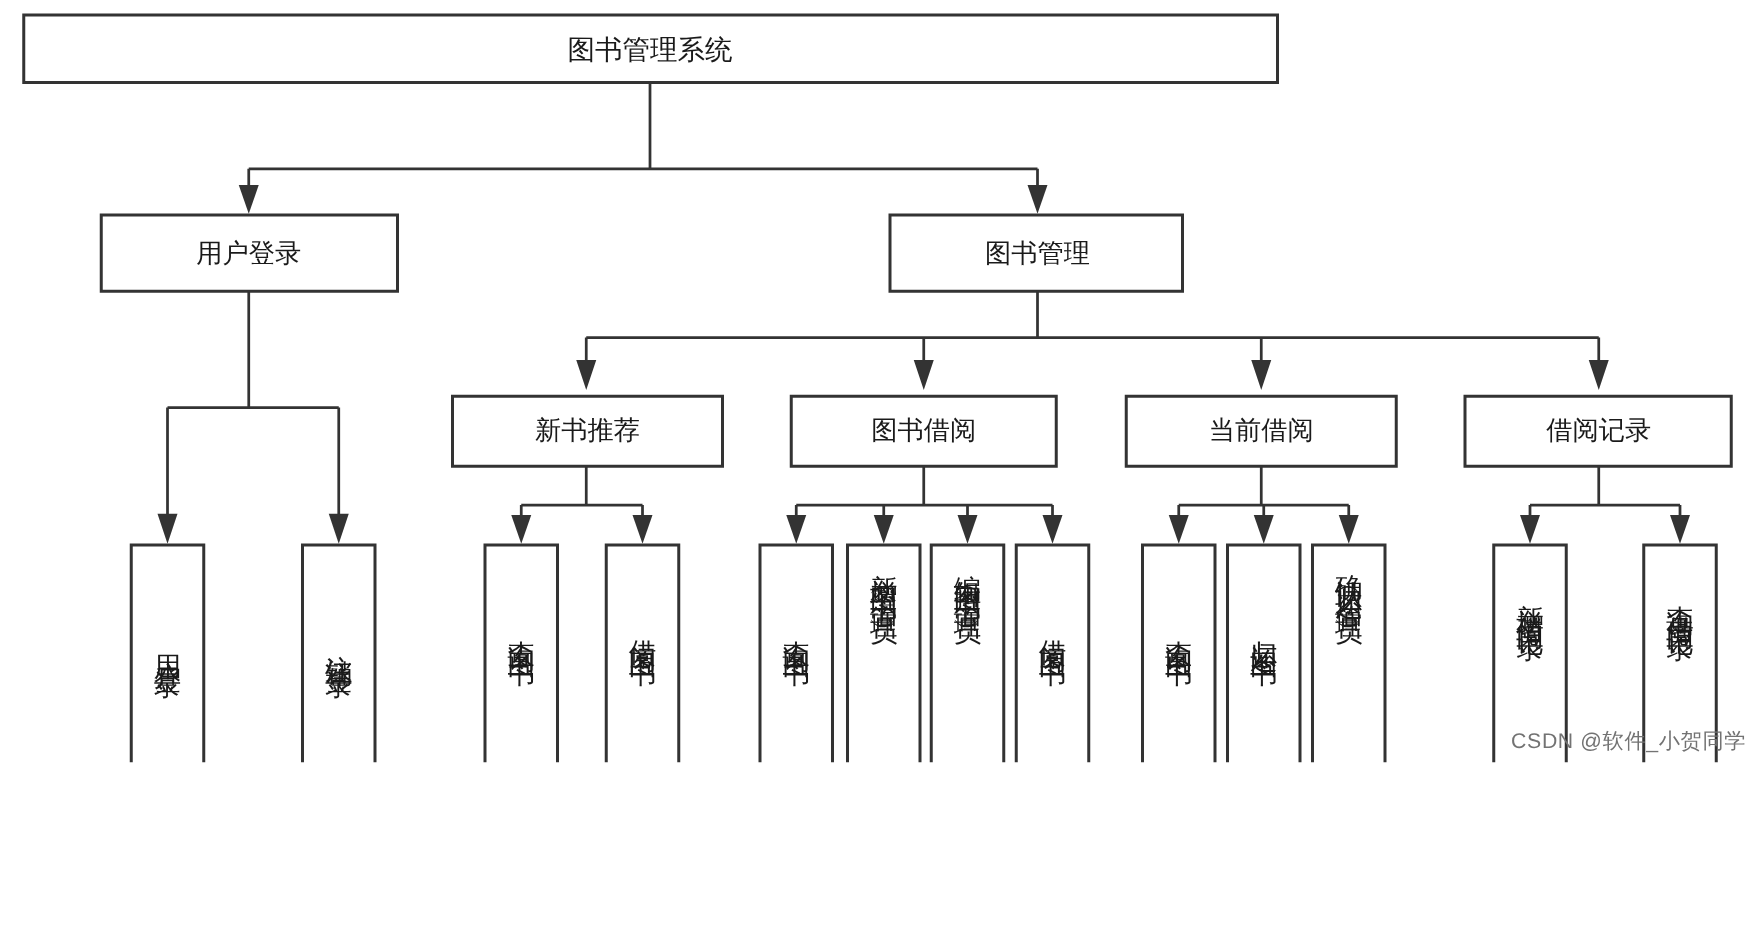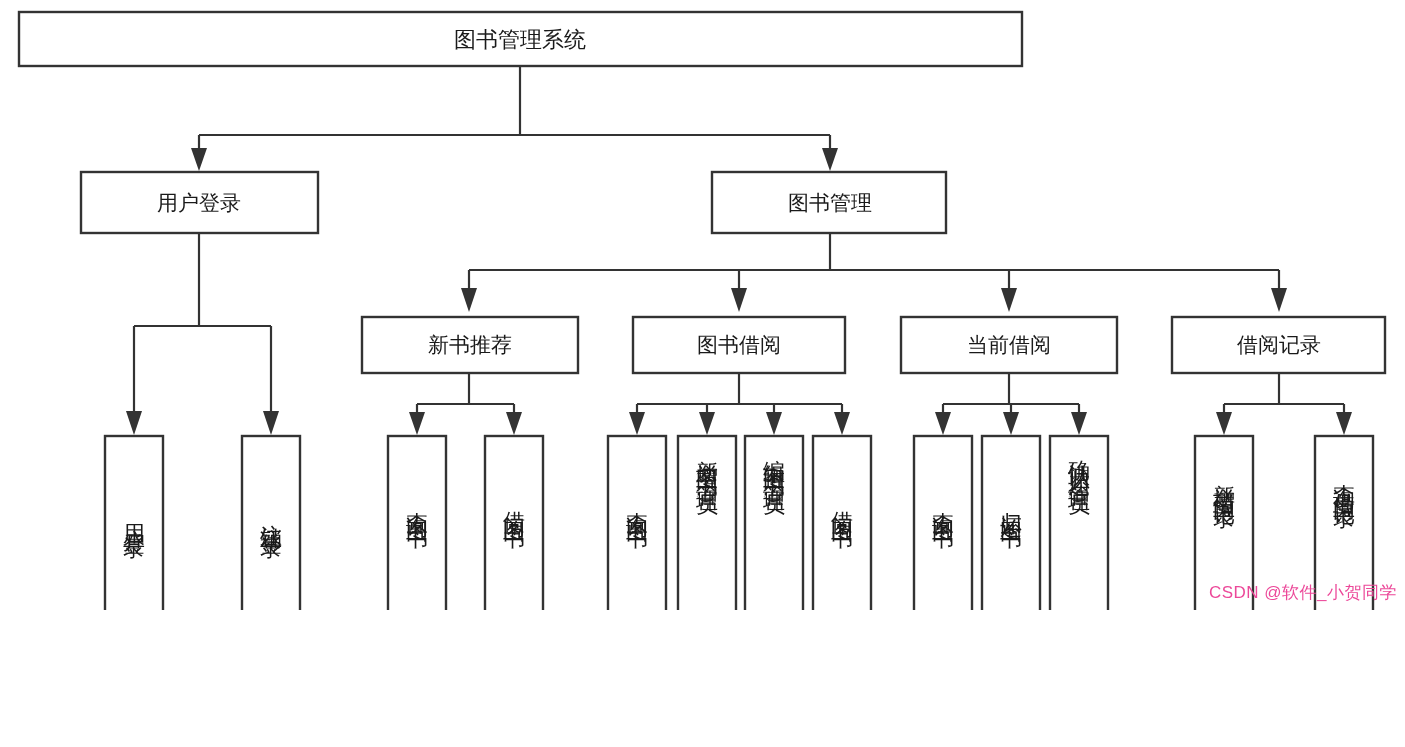--- a/index.html
+++ b/index.html
@@ -73,21 +73,21 @@
     color: #1a1a1a;
     letter-spacing: 5px;
     white-space: nowrap;
   }
   .watermark {
     position: absolute;
     right: 8px;
     bottom: 6px;
     font-family: "Liberation Sans", "DejaVu Sans", sans-serif;
     font-size: 17px;
-    color: #ec4899;
+    color: #737373;
     letter-spacing: 0.5px;
     white-space: nowrap;
     user-select: none;
   }
 </style>
 </head>
 <body>
 
 <div id="diagram-root">
 

